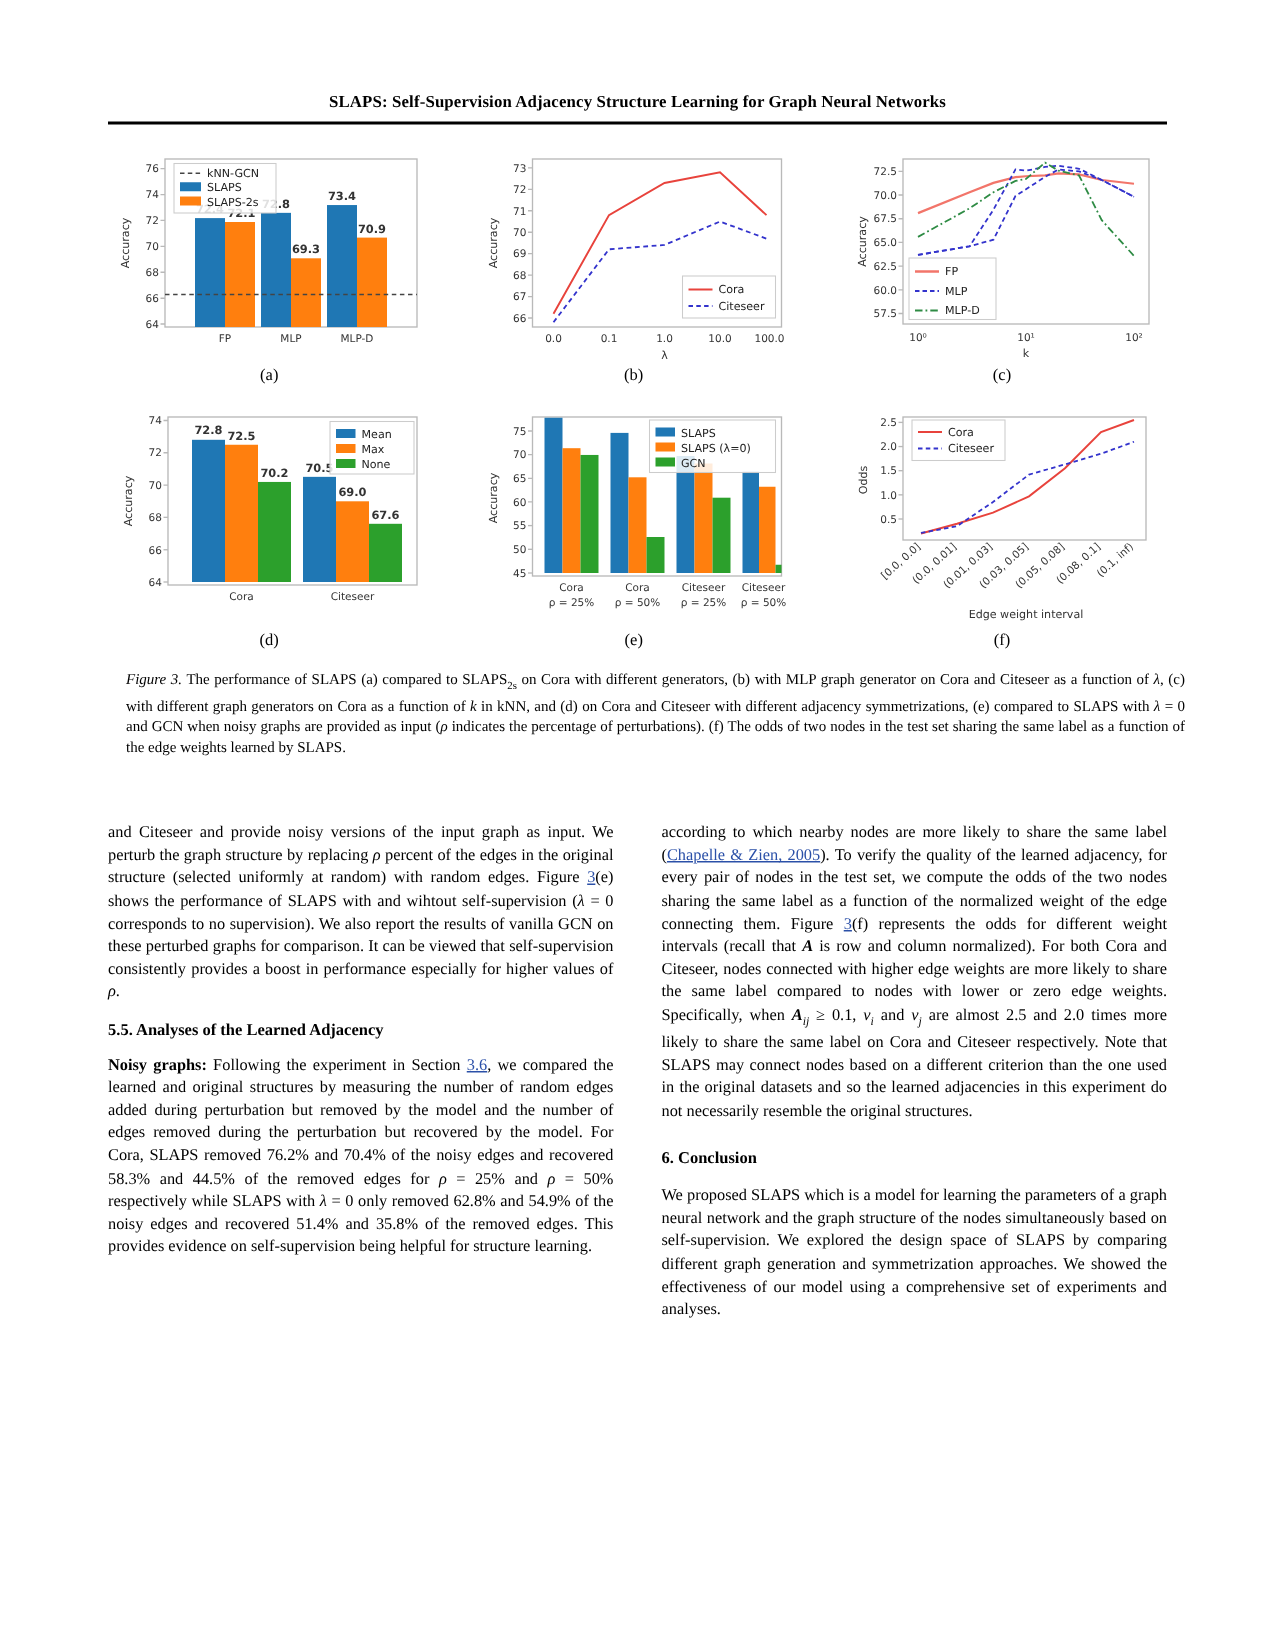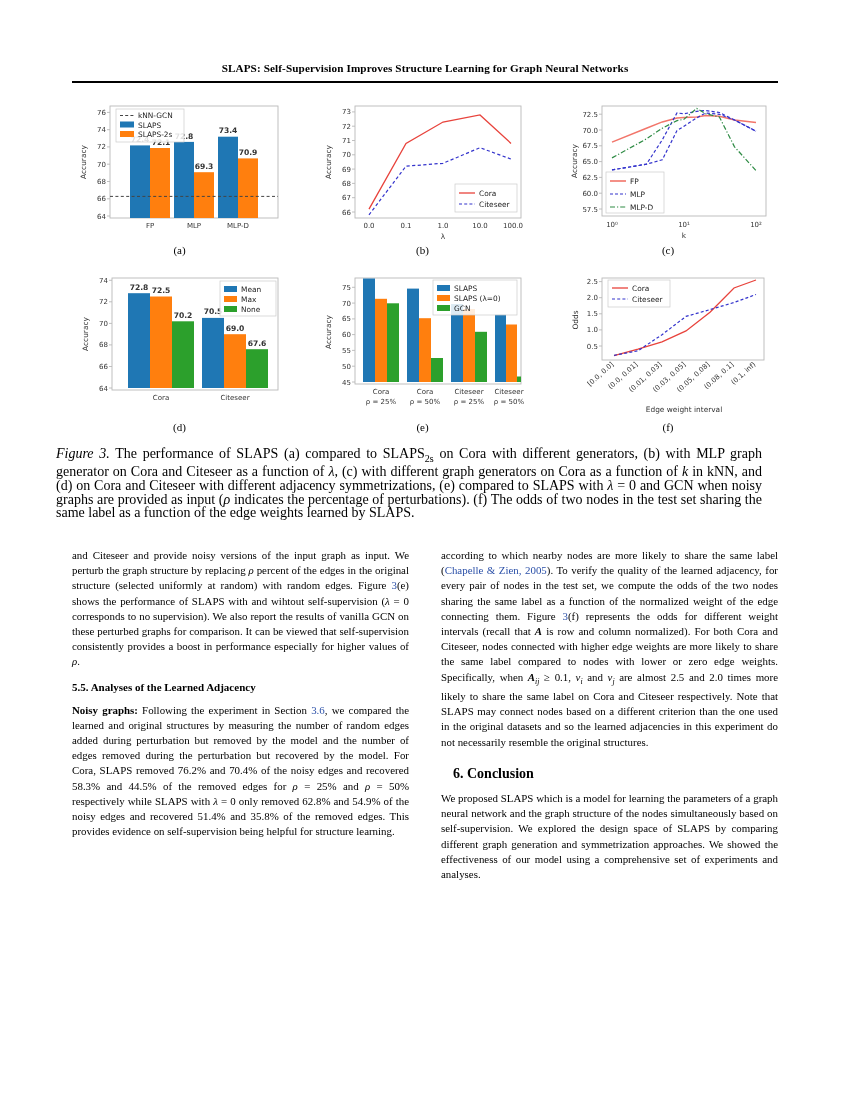--- a/index.html
+++ b/index.html
@@ -30,44 +30,44 @@
   .tick{font-size:7px;}
   .axlab{font-size:7.4px;}
   .barlab{font-size:7.6px;fill:#111;font-weight:bold;}
   .legtext{font-size:7.4px;fill:#222;}
   .gtick{font-size:7px;}
   .plotframe{fill:none;stroke:#b9b9b9;stroke-width:.9;}
   .legbox{fill:#ffffff;fill-opacity:.85;stroke:#cccccc;stroke-width:.7;}
 
   
   .caption{
-    position:absolute;left:56px;top:447px;width:706px;
-    font-size:14px;line-height:13.6px;text-align:justify;
+    position:absolute;left:84px;top:447px;width:706px;
+    font-size:10px;line-height:13.6px;text-align:justify;
   }
   .caption i{font-style:italic;}
 
   
   .cols{position:absolute;left:72px;top:548px;width:706px;display:flex;gap:32px;}
   .col{width:337px;font-size:10.9px;line-height:15.2px;text-align:justify;}
   .col p{margin:0 0 7.5px 0;}
   h3.sec{font-size:11px;font-weight:bold;margin:10px 0 8px 0;line-height:15px;}
-  h3.conc{font-size:14px;font-weight:bold;margin:16px 0 10px 12px;}
+  h3.conc{font-size:11px;font-weight:bold;margin:16px 0 10px 0;}
   .lead{font-weight:bold;margin-top:12px;}
-  .cite{color:#2b50a8;}
+  .cite{color:#2b50a8;text-decoration:underline;}
   .ital{font-style:italic;}
   .math{font-style:italic;font-family:"Liberation Serif",serif;}
   .mathb{font-style:italic;font-weight:bold;}
   sub{font-size:.72em;}
 </style>
 </head>
 <body>
 
 <div class="page">
 
-  <div class="runhead">SLAPS: Self-Supervision Improves Structure Learning for Graph Neural Networks</div>
+  <div class="runhead">SLAPS: Self-Supervision Adjacency Structure Learning for Graph Neural Networks</div>
   <div class="rule"></div>
 
   <div class="figure">
 
     <div class="figrow">
 
       <div class="panelwrap">
         <svg width="215" height="145" viewBox="0 0 215 145">
           <g>
             <rect x="38" y="8" width="168" height="112" class="plotframe"></rect>

